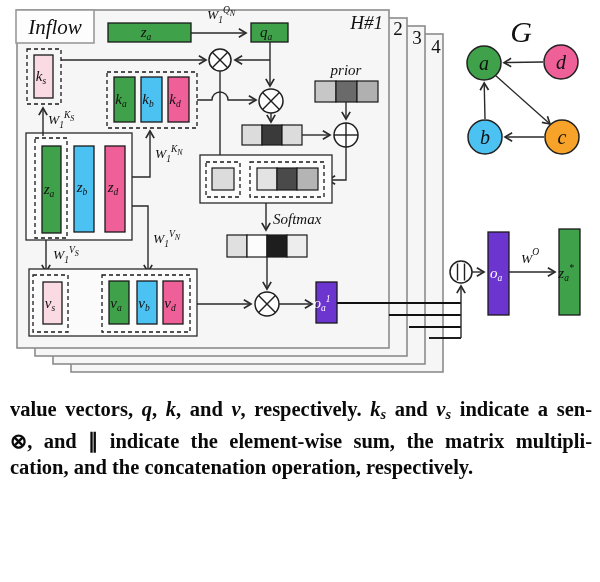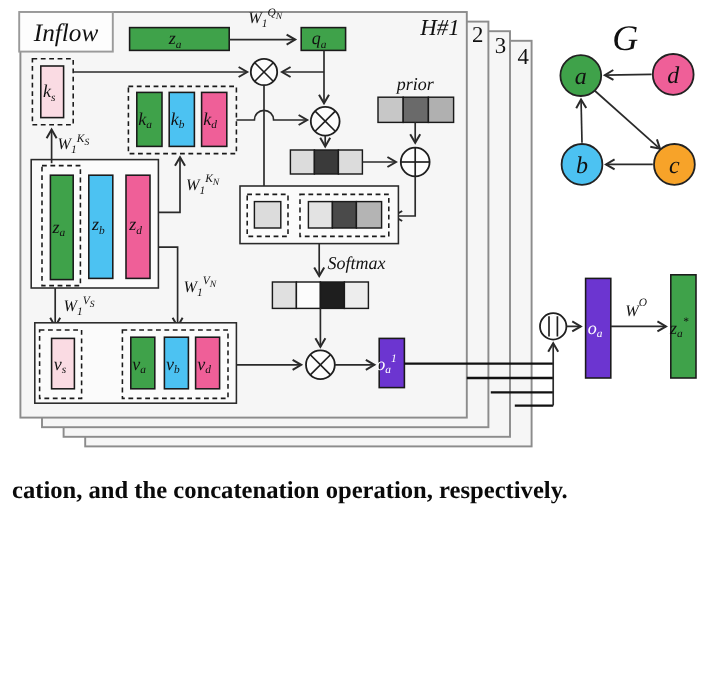--- a/index.html
+++ b/index.html
@@ -206,14 +206,16 @@
     <circle cx="485" cy="137" r="17" stroke="#222" stroke-width="1.5" fill="#4cc2f2"></circle>
     <circle cx="562" cy="137" r="17" stroke="#222" stroke-width="1.5" fill="#f7a329"></circle>
     <text class="node-lbl" x="484" y="70" text-anchor="middle">a</text>
     <text class="node-lbl" x="561" y="69" text-anchor="middle">d</text>
     <text class="node-lbl" x="485" y="144" text-anchor="middle">b</text>
     <text class="node-lbl" x="562" y="144" text-anchor="middle">c</text>
   </g>
 </svg>
 
 <div id="caption">
+    <div class="cap-line"><span>value vectors, </span><span class="it">q</span><span>, </span><span class="it">k</span><span>, and </span><span class="it">v</span><span>, respectively. </span><span class="it">k</span><span class="it sb">s</span><span> and </span><span class="it">v</span><span class="it sb">s</span><span> indicate a sen-</span></div>
+    <div class="cap-line"><span>⊗, and ∥ indicate the element-wise sum, the matrix multipli-</span></div>
     <div class="cap-line last"><span>cation, and the concatenation operation, respectively.</span></div>
   </div>
 
 </body></html>

